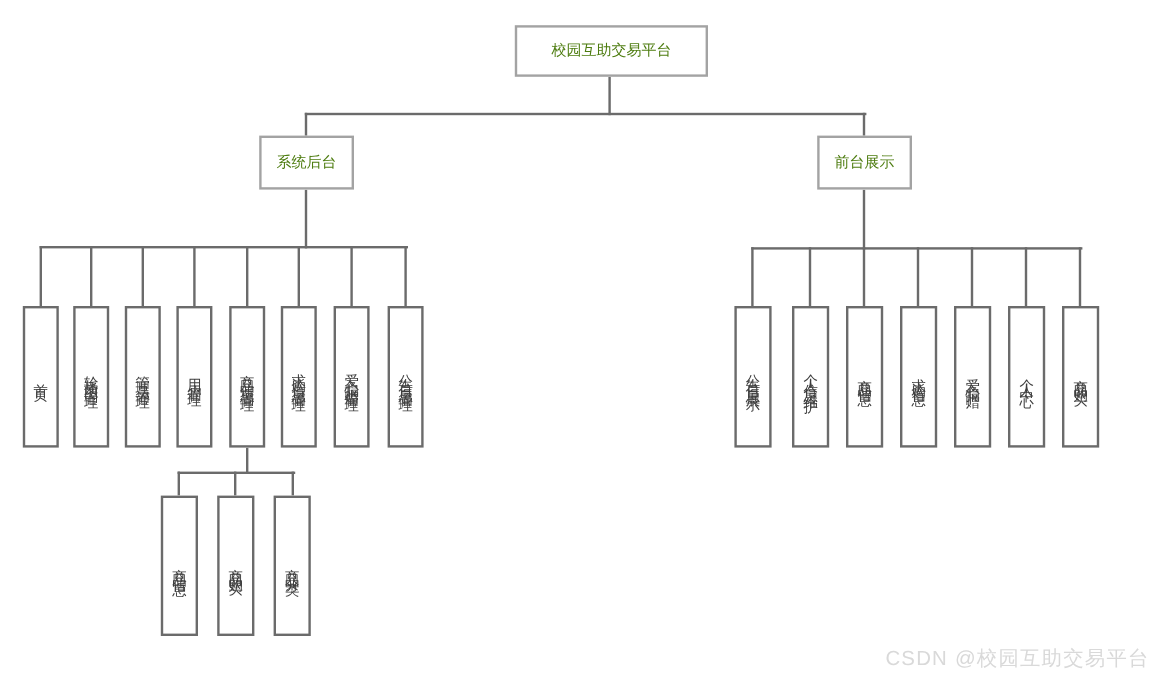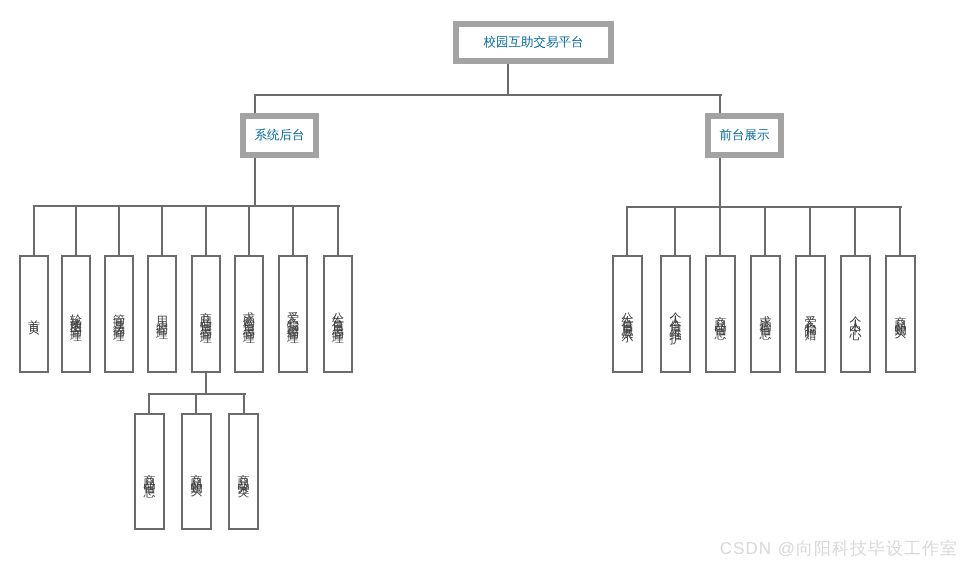--- a/index.html
+++ b/index.html
@@ -2,23 +2,23 @@
 <html><head>
 <meta charset="utf-8">
 <style>
   html,body { margin:0; padding:0; background:#ffffff; }
   .canvas {
     position:relative; width:963px; height:562px; background:#ffffff;
     font-family:"Liberation Sans", sans-serif; overflow:hidden;
   }
   .hnode {
     position:absolute; box-sizing:border-box;
-    border:6px solid #a3a3a3; background:#ffffff;
+    border:2px solid #a3a3a3; background:#ffffff;
     display:flex; align-items:center; justify-content:center;
-    font-size:12.5px; color:#0369a1; white-space:nowrap;margin-left:24px;
+    font-size:12.5px; color:#4d7c0f; white-space:nowrap;
   }
   .vnode {
     position:absolute; box-sizing:border-box;
     border:2px solid #6b6b6b; background:#ffffff;
     display:flex; align-items:center; justify-content:center;
     writing-mode:vertical-rl; text-orientation:upright;
     font-size:12px; letter-spacing:4px; line-height:1; color:#3d3d3d;
   }
   .line { position:absolute; background:#6b6b6b; }
   .watermark {
@@ -82,15 +82,15 @@
   <div class="vnode" style="left:228px;top:413px;width:31px;height:117px">商品分类</div>
 
   <div class="vnode" style="left:612px;top:255px;width:31px;height:118px">公告信息展示</div>
   <div class="vnode" style="left:660px;top:255px;width:31px;height:118px">个人信息维护</div>
   <div class="vnode" style="left:705px;top:255px;width:31px;height:118px">商品信息</div>
   <div class="vnode" style="left:750px;top:255px;width:31px;height:118px">求购信息</div>
   <div class="vnode" style="left:795px;top:255px;width:31px;height:118px">爱心捐赠</div>
   <div class="vnode" style="left:840px;top:255px;width:31px;height:118px">个人中心</div>
   <div class="vnode" style="left:885px;top:255px;width:31px;height:118px">商品购买</div>
 
-  <div class="watermark">CSDN @向阳科技毕设工作室</div>
+  <div class="watermark">CSDN @校园互助交易平台</div>
 
 </div>
 
 </body></html>

